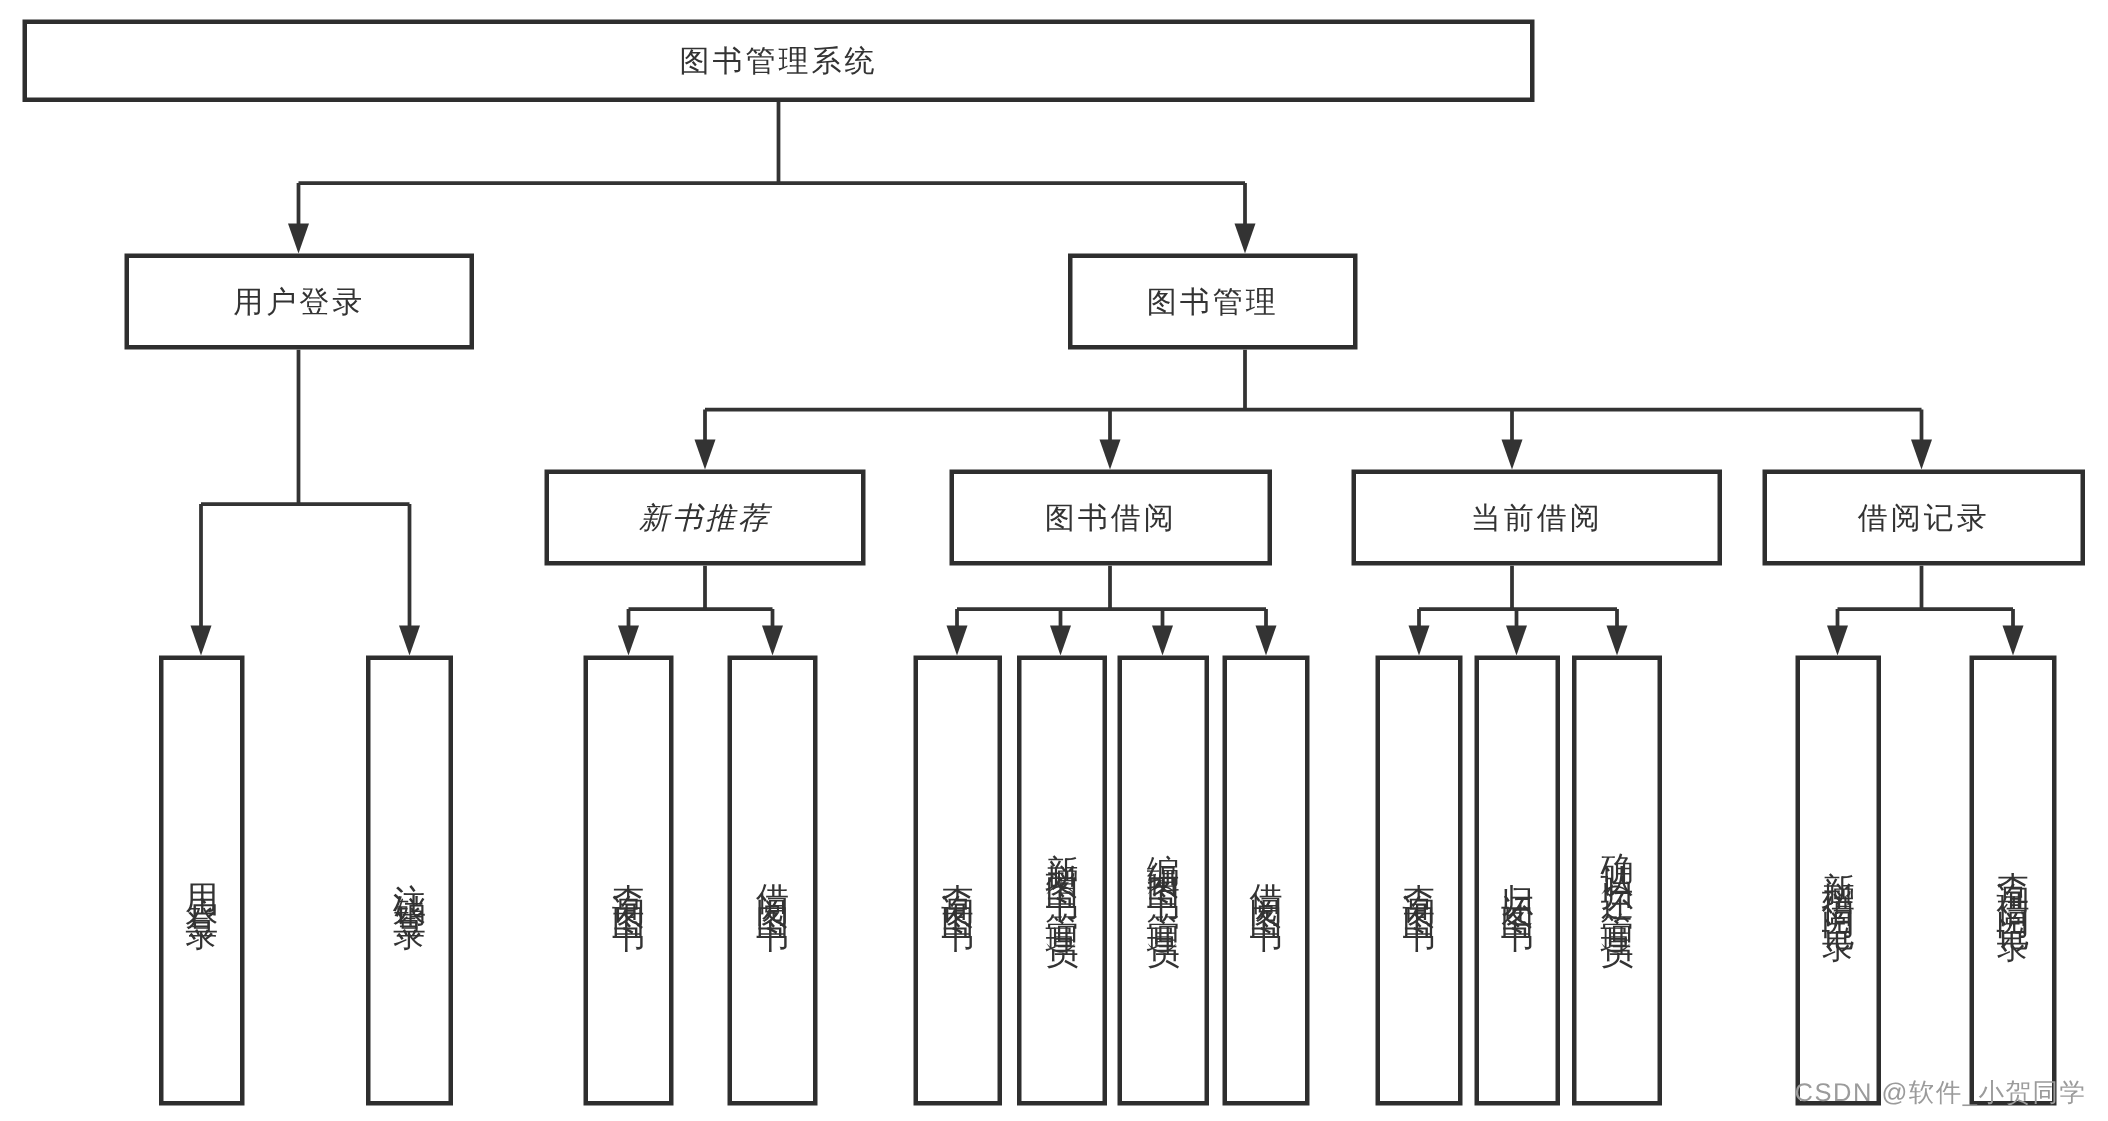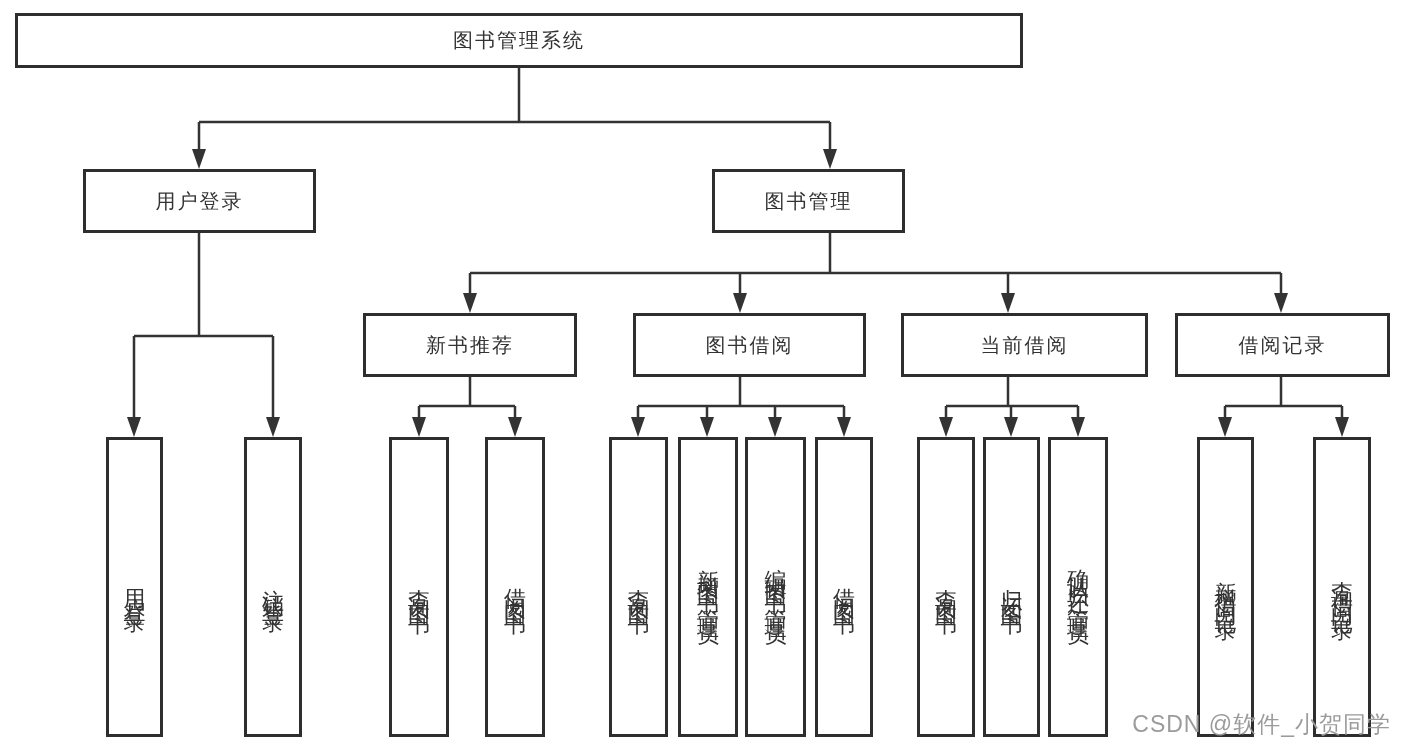--- a/index.html
+++ b/index.html
@@ -56,21 +56,21 @@
     text-orientation: mixed;
     font-size: 22px;
     letter-spacing: 8px;
     line-height: 1;
     white-space: nowrap;
   }
   #watermark {
     position: absolute;
     right: 14px;
     bottom: 7px;
-    font-size: 23px;
+    font-size: 17px;
     letter-spacing: 1px;
     color: #9b9b9b;
     white-space: nowrap;
     text-align: right;
   }
 </style>
 </head>
 <body>
 
 <div id="canvas">
@@ -126,24 +126,24 @@
     <span>图书管理系统</span>
   </div>
 
   <div class="node lvl h-label" style="left:83px; top:169px; width:233px;">
     <span>用户登录</span>
   </div>
   <div class="node lvl h-label" style="left:712px; top:169px; width:193px;">
     <span>图书管理</span>
   </div>
 
-  <div class="node lvl h-label" style="left:363px; top:313px; width:214px;">
+  <div class="node lvl h-label" style="left:363px; top:313px; width:214px;font-style:italic;">
     <span>新书推荐</span>
   </div>
-  <div class="node lvl h-label" style="left:633px; top:313px; width:233px;font-family:Liberation Mono, monospace;">
+  <div class="node lvl h-label" style="left:633px; top:313px; width:215px;font-family:Liberation Mono, monospace;">
     <span>图书借阅</span>
   </div>
   <div class="node lvl h-label" style="left:901px; top:313px; width:247px;">
     <span>当前借阅</span>
   </div>
   <div class="node lvl h-label" style="left:1175px; top:313px; width:215px;">
     <span>借阅记录</span>
   </div>
 
   <div class="node leaf" style="left:106px; width:57px;">

